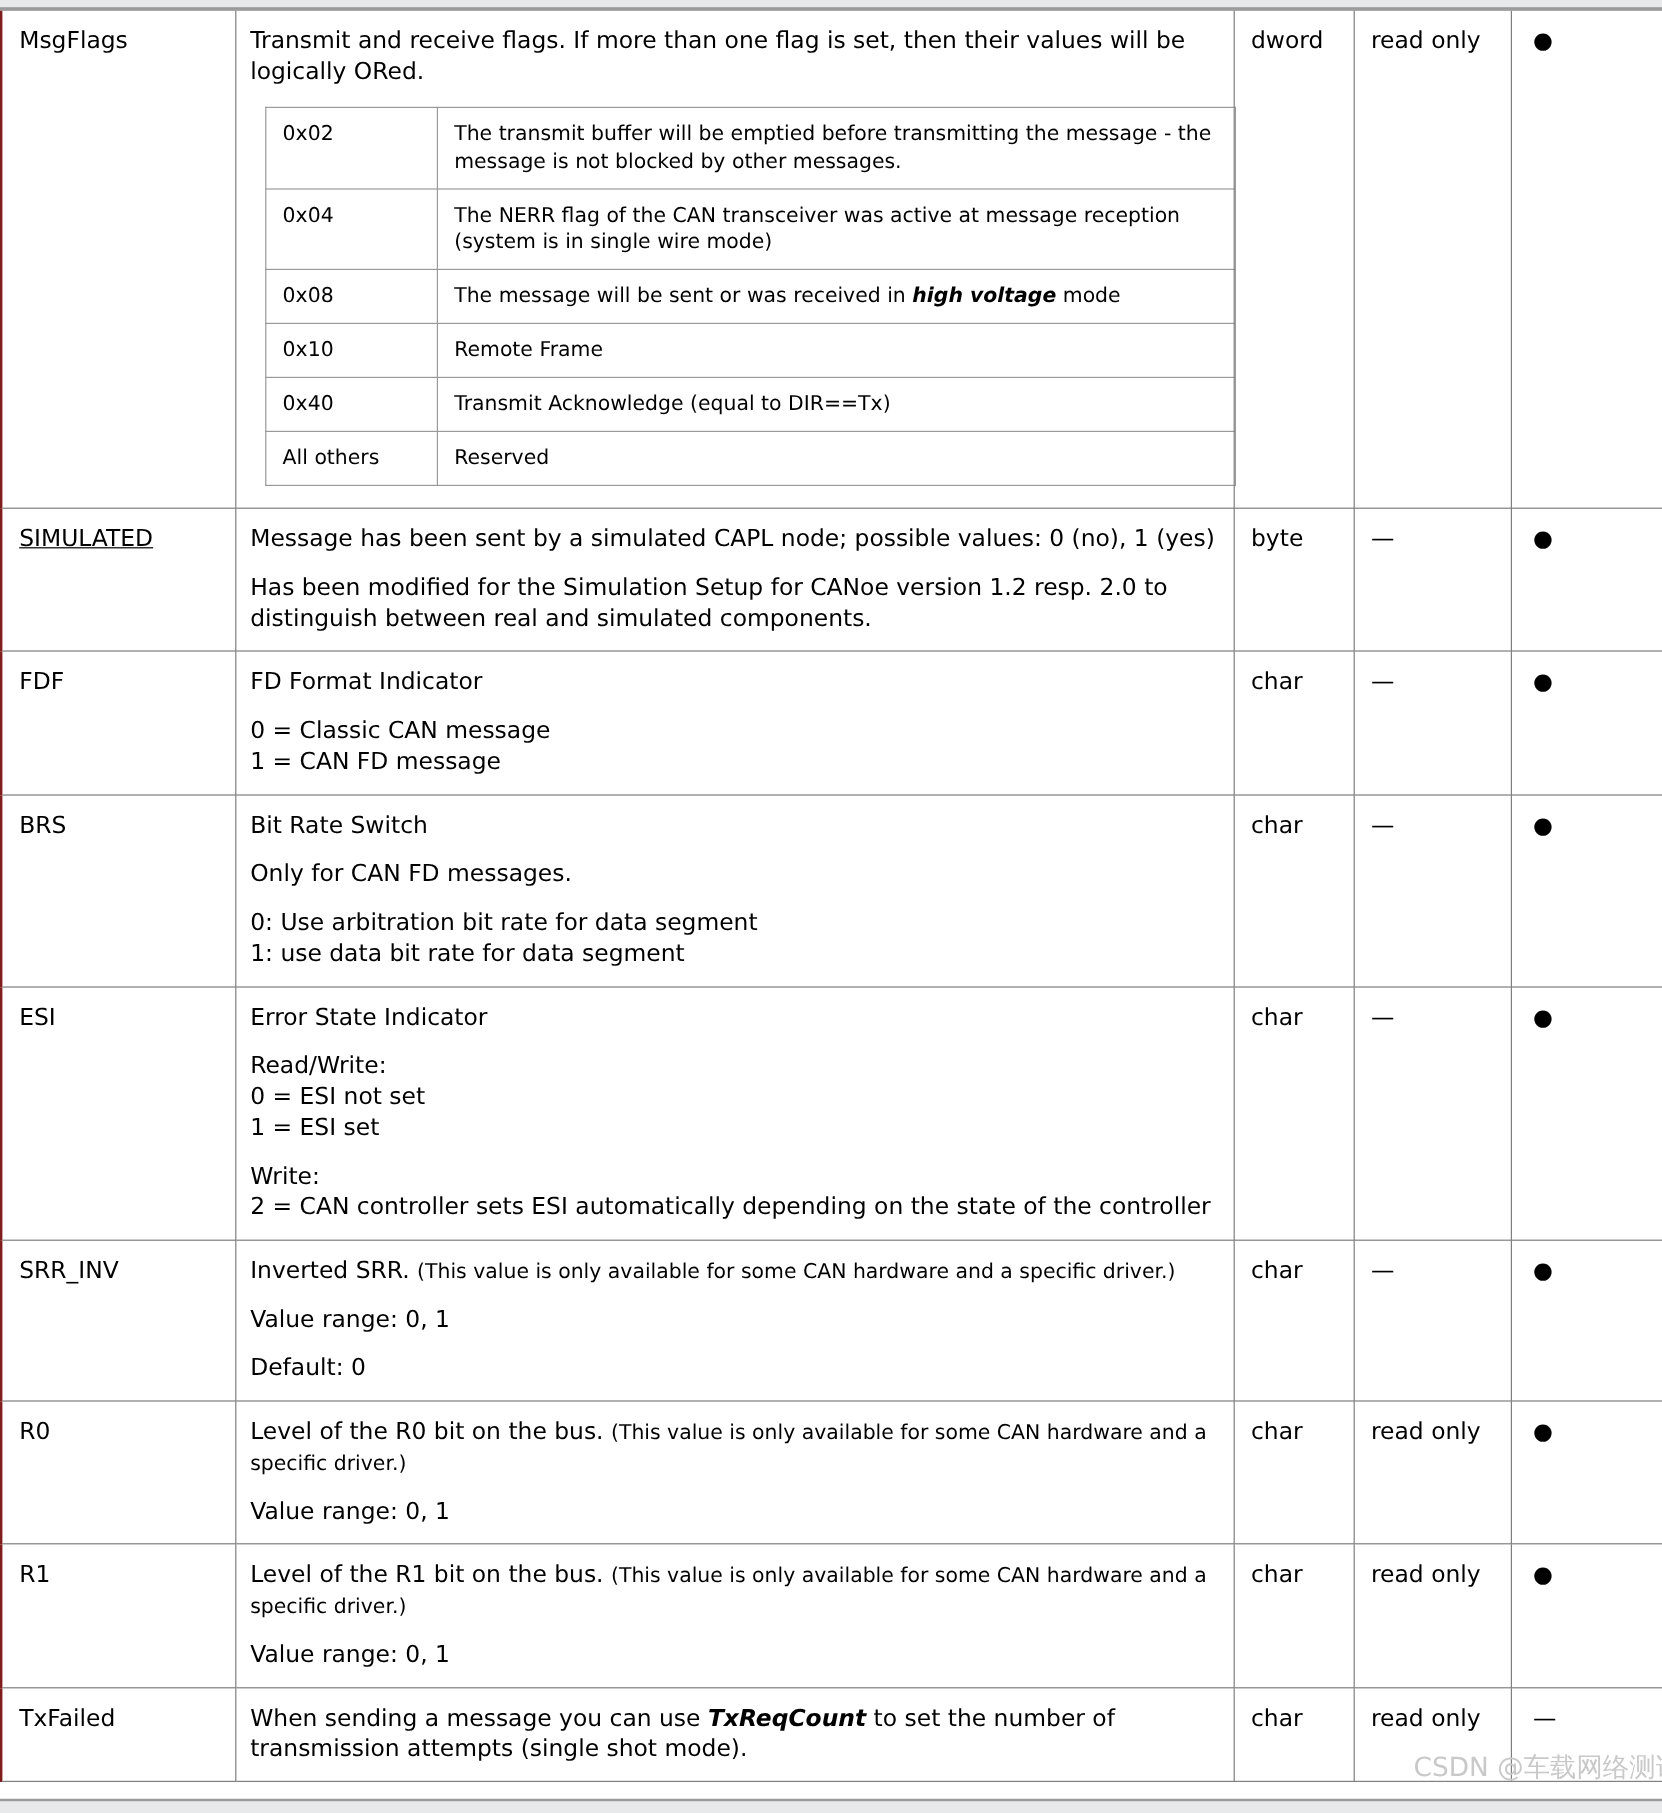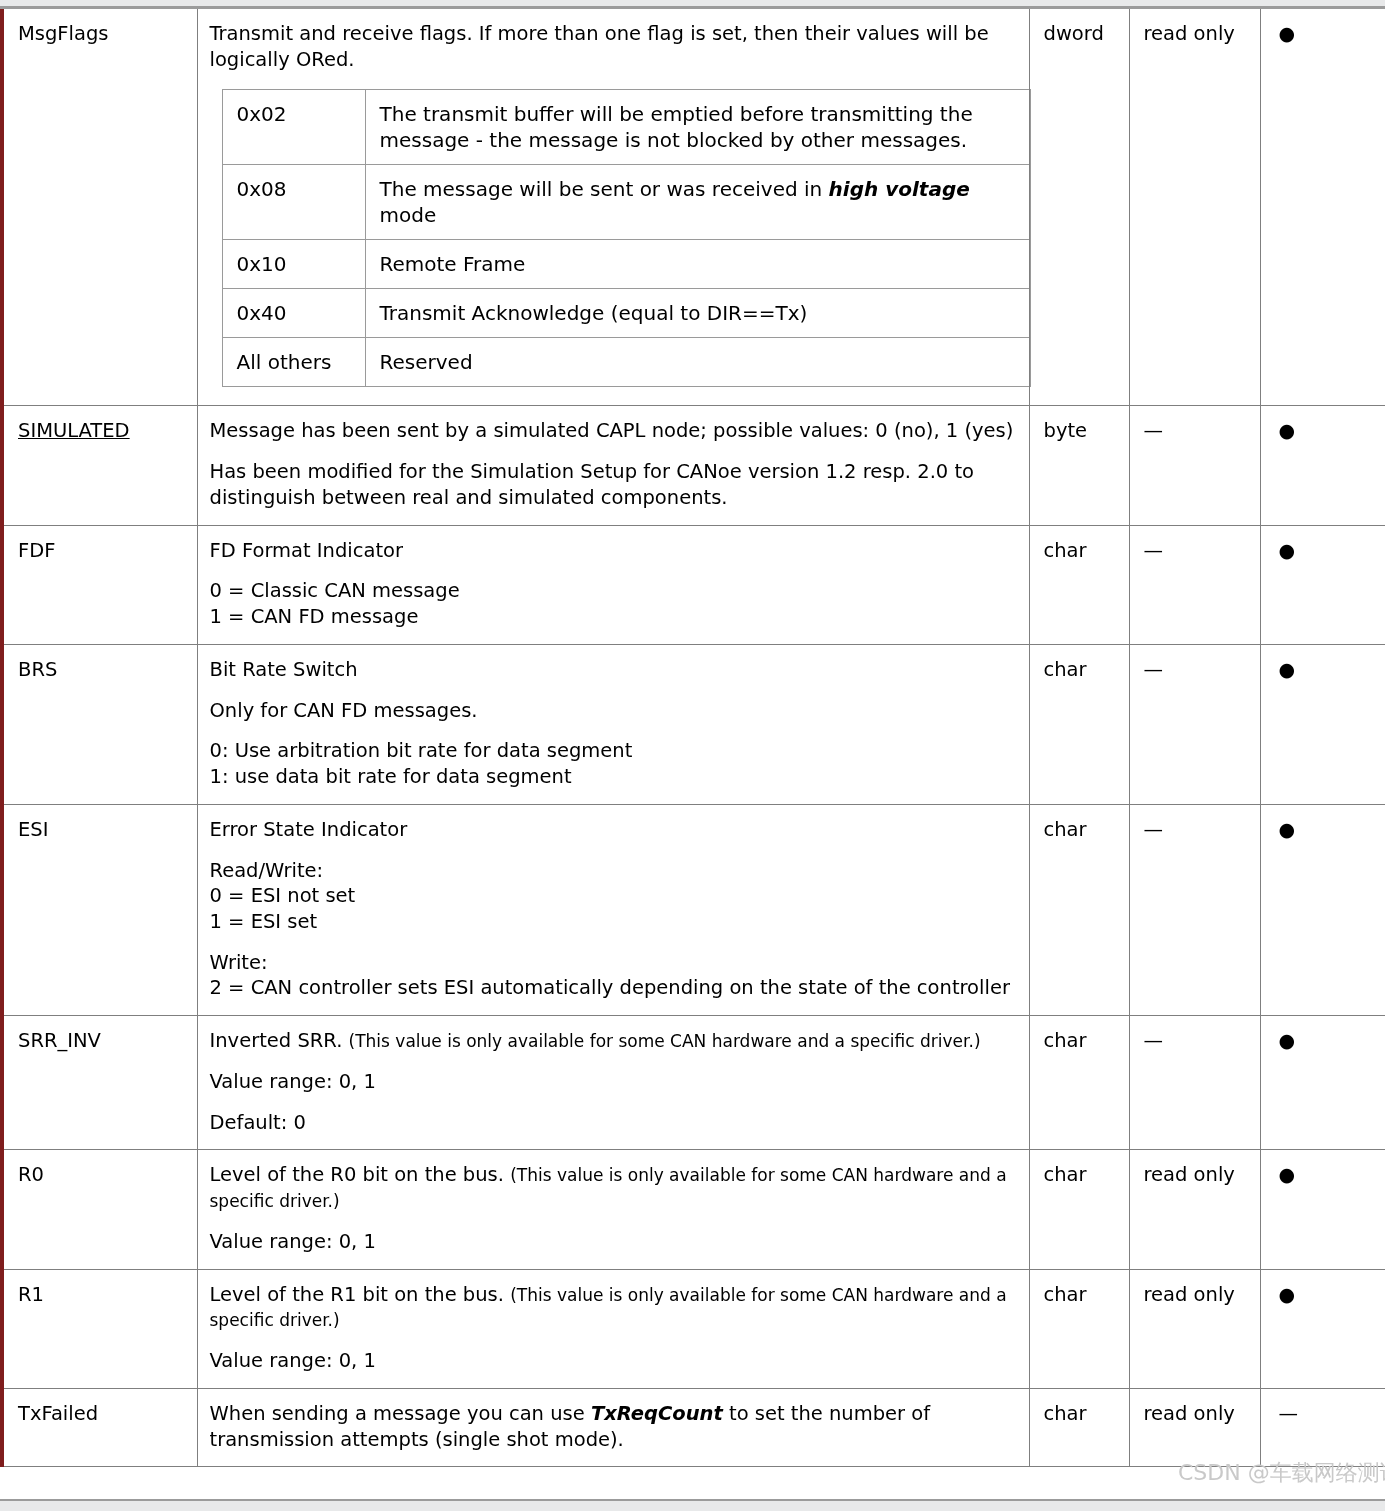--- a/index.html
+++ b/index.html
@@ -53,21 +53,21 @@
     border: 1px solid #7f7f7f;
     border-left: none;
     border-right: 1px solid #7f7f7f;
     vertical-align: top;
     padding: 12px 10px 14px 12px;
     font-size: 19.5px;
     line-height: 1.32;
     box-sizing: border-box;
   }
   table.maintable > tbody > tr > td:first-child {
-    border-left: 4px solid #7f1d1d;
+    border-left: 2px solid #7f1d1d;
   }
   table.maintable > tbody > tr:first-child > td {
     border-top: none;
   }
 
   col.c-name   { width: 195px; }
   col.c-desc   { width: 832px; }
   col.c-type   { width: 100px; }
   col.c-access { width: 131px; }
   col.c-bullet { width: 127px; }
@@ -92,21 +92,21 @@
     table-layout: fixed;
     width: 808px;
     margin-top: 17px;
     margin-left: 12px;
     margin-bottom: 4px;
   }
   table.flags td {
     border: 1px solid #9a9a9a;
     vertical-align: top;
     padding: 11px 12px 11px 14px;
-    font-size: 20px;
+    font-size: 17px;
     line-height: 1.30;
     box-sizing: border-box;
   }
   col.f-code { width: 143px; }
   col.f-desc { width: 665px; }
 
   .watermark {
     position: absolute;
     left: 1178px;
     top: 1458px;
@@ -144,20 +144,24 @@
             <colgroup>
                 <col class="f-code">
                 <col class="f-desc">
               </colgroup>
             <tbody>
               <tr>
                 <td>0x02</td>
                 <td>The transmit buffer will be emptied before transmitting the message - the message is not blocked by other messages.</td>
               </tr>
               <tr>
+                <td>0x04</td>
+                <td>The NERR flag of the CAN transceiver was active at message reception (system is in single wire mode)</td>
+              </tr>
+              <tr>
                 <td>0x08</td>
                 <td><span>The message will be sent or was received in </span><span class="bold">high voltage</span><span> mode</span></td>
               </tr>
               <tr>
                 <td>0x10</td>
                 <td>Remote Frame</td>
               </tr>
               <tr>
                 <td>0x40</td>
                 <td>Transmit Acknowledge (equal to DIR==Tx)</td>

